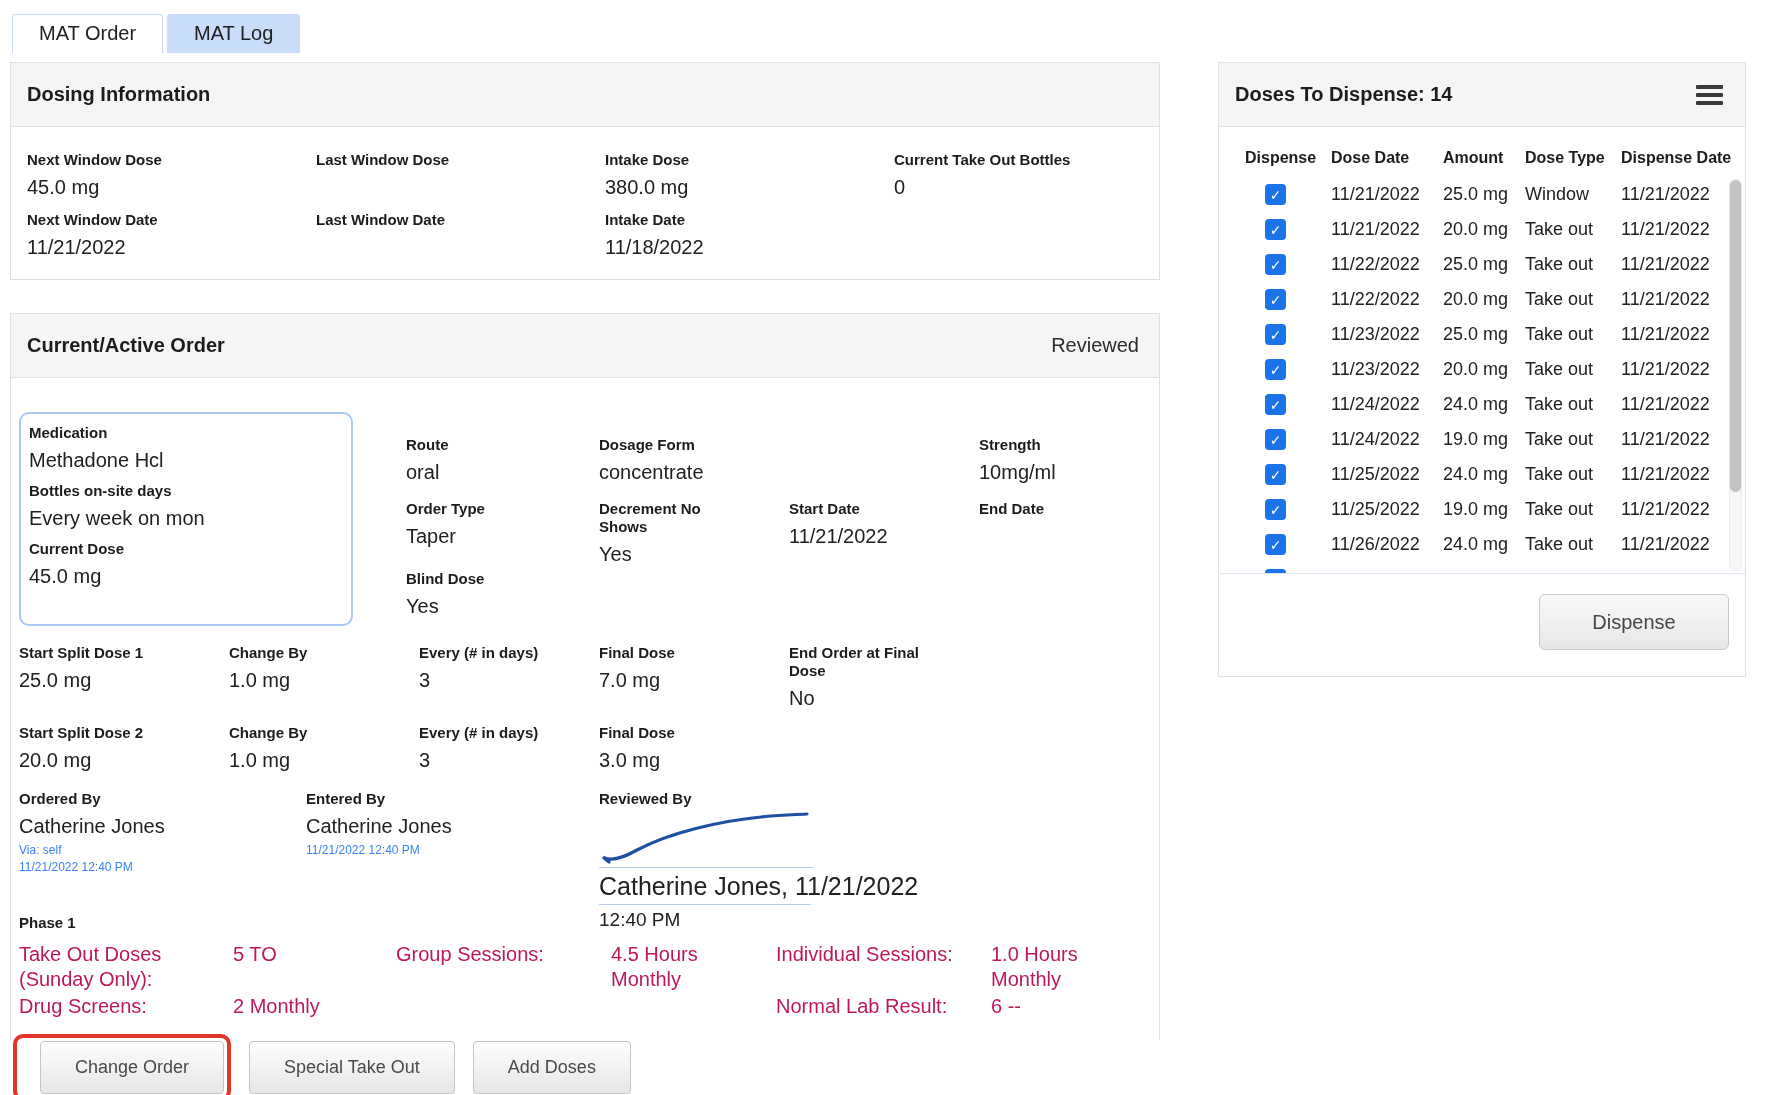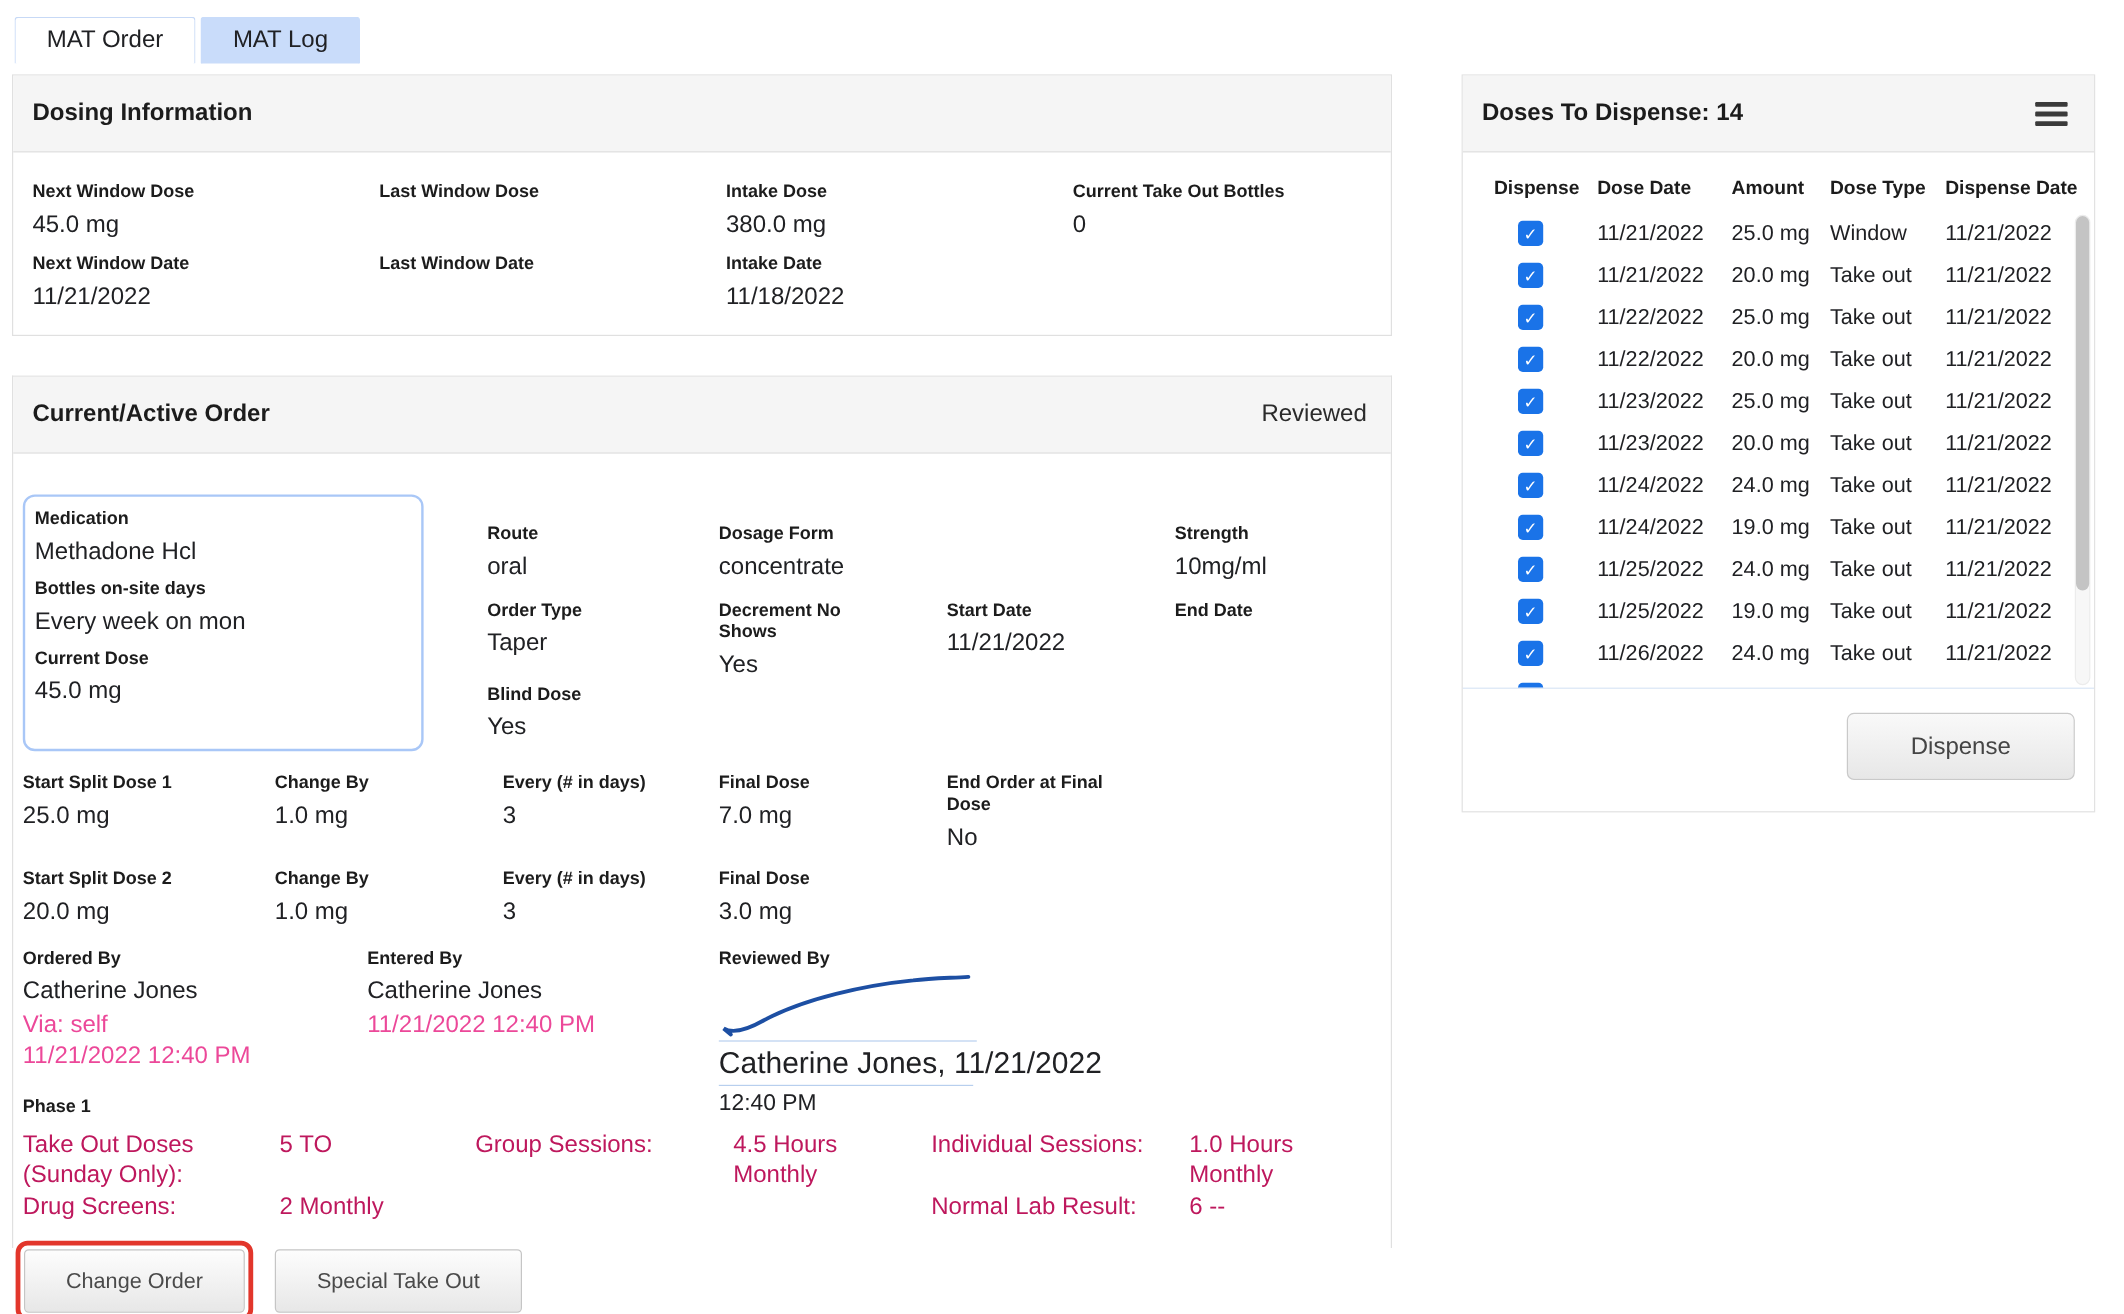--- a/index.html
+++ b/index.html
@@ -16,21 +16,21 @@
   .main { display:flex; align-items:flex-start; gap:38px; margin-left:10px; }
   .left-col { width:1150px; flex:0 0 1150px; }
   .card { border:1px solid #e0e0e0; background:#fff; }
   .band { height:64px; background:#f5f5f5; border-bottom:1px solid #e0e0e0;
           display:flex; align-items:center; justify-content:space-between; padding:0 20px 0 16px; }
   .band-title { font-size:20px; font-weight:bold; color:#1c1c1c; }
   .band-status { font-size:20px; color:#2b2b2b; }
 
   .lbl { font-size:15px; font-weight:bold; color:#1c1c1c; line-height:1.2; }
   .val { font-size:20px; color:#202124; margin-top:6px; min-height:26px; line-height:1.25; }
-  .sub { font-size:20px; color:#ec4899; margin-top:3px; }
+  .sub { font-size:12px; color:#3b82f6; margin-top:3px; }
 
   
   .fields-grid { display:grid; grid-template-columns:289px 289px 289px 1fr;
                  padding:24px 16px 18px 16px; row-gap:10px; }
 
   
   .order-content { position:relative; height:662px; }
   .pair { position:absolute; }
   .med-box { position:absolute; left:8px; top:34px; width:334px; height:214px;
              border:2px solid #a9c7f7; border-radius:10px; padding:10px 10px 0 8px; }
@@ -40,21 +40,21 @@
   .sig-wrap { width:215px; height:56px; border-bottom:1px solid #b8cfee; margin-top:4px; }
   .sig-line1 { font-size:25px; white-space:nowrap; width:212px; border-bottom:1px solid #b8cfee;
                padding:4px 0 3px 0; }
   .sig-line2 { font-size:19px; margin-top:4px; }
 
   .phase-text { font-size:20px; color:#be185d; line-height:1.25; }
 
   
   .actions { display:flex; align-items:center; margin:-6px 0 0 3px; }
   .btn { font-size:18px; color:#4a4a4a; background:linear-gradient(#fdfdfd,#e7e7e7);
-         border:1px solid #c5c5c5; border-radius:4px; padding:15px 34px; cursor:pointer; white-space:nowrap; }
+         border:1px solid #c5c5c5; border-radius:4px; padding:15px 34px; cursor:pointer; white-space:nowrap;margin-left:20px; }
   .annotation { border:4px solid #e2362b; border-radius:10px; padding:3px; display:inline-block; }
   .actions .btn + * , .actions > .gap { margin-left:18px; }
 
   
   .right-col { width:548px; flex:0 0 548px; }
   .dispense-card { border:1px solid #e2e2e2;margin-left:20px; }
   .menu-btn { background:none; border:none; cursor:pointer; padding:4px 2px; }
   .menu-btn .bar { width:27px; height:4px; background:#3a3a3a; border-radius:1px; margin:4px 0; }
 
   .dgrid { display:grid; grid-template-columns:86px 112px 82px 96px 1fr; align-items:center; padding-left:26px; }
@@ -254,20 +254,21 @@
         <div class="pair phase-text" style="left:765px;top:616px">Normal Lab Result:</div>
         <div class="pair phase-text" style="left:980px;top:616px">6 --</div>
       </div>
     </div>
 
     <div class="actions">
       <span class="annotation">
         <button class="btn">Change Order</button>
       </span>
       <button class="btn gap">Special Take Out</button>
+      <button class="btn">Add Doses</button>
     </div>
   </div>
 
   <div class="right-col">
     <div class="card dispense-card">
       <div class="band">
         <span class="band-title">Doses To Dispense: 14</span>
         <button class="menu-btn">
           <span>
             <span class="bar" style="display:block"></span>

